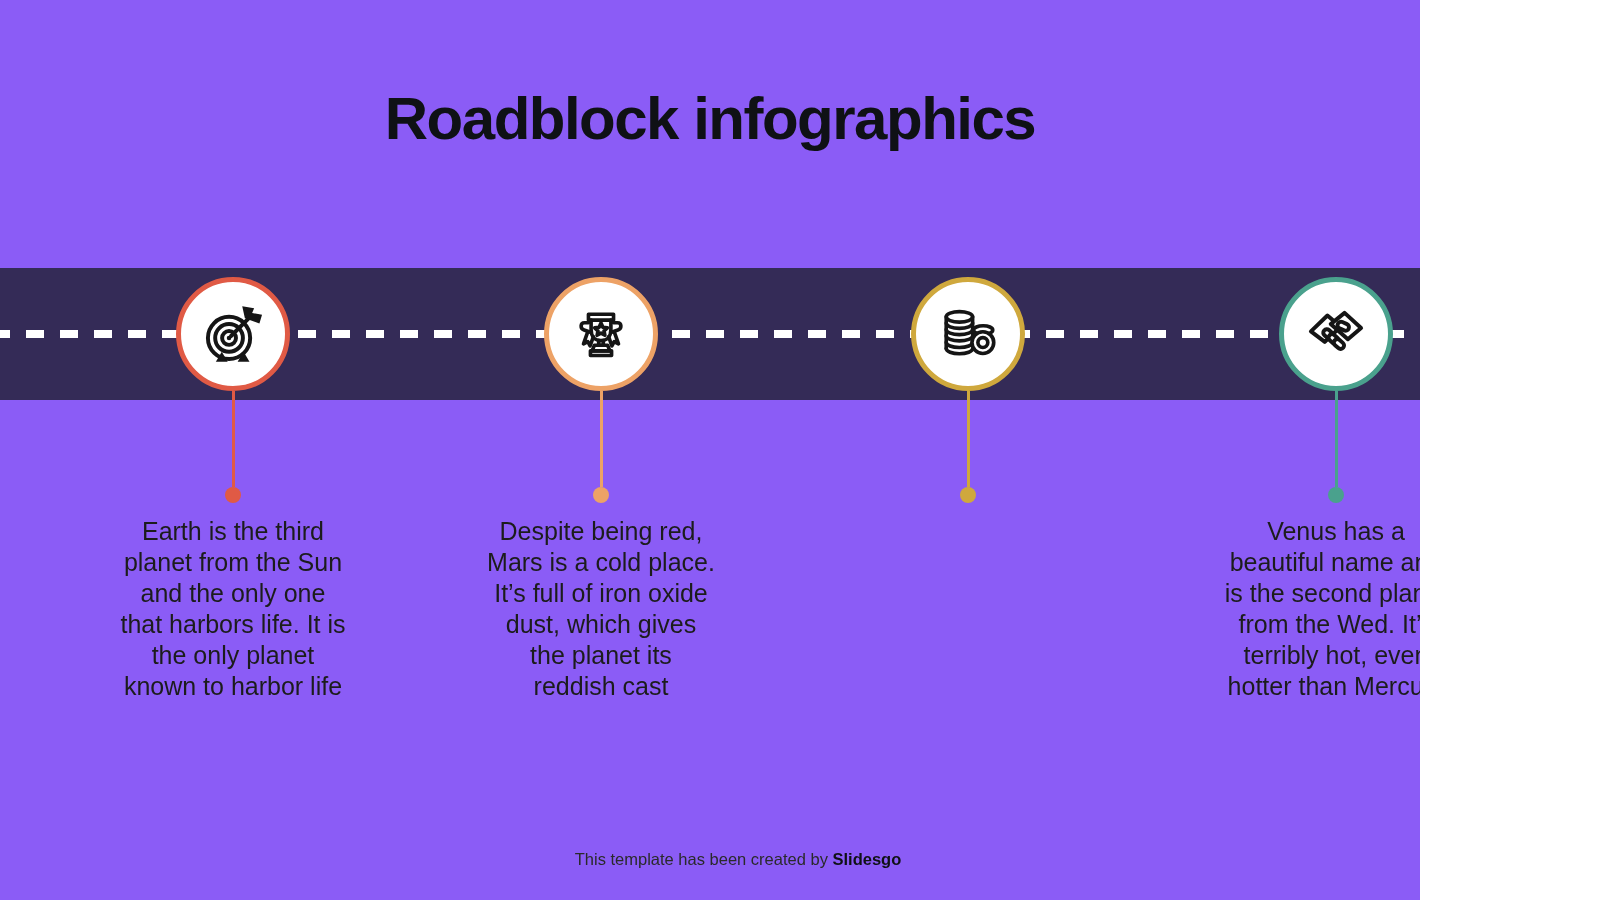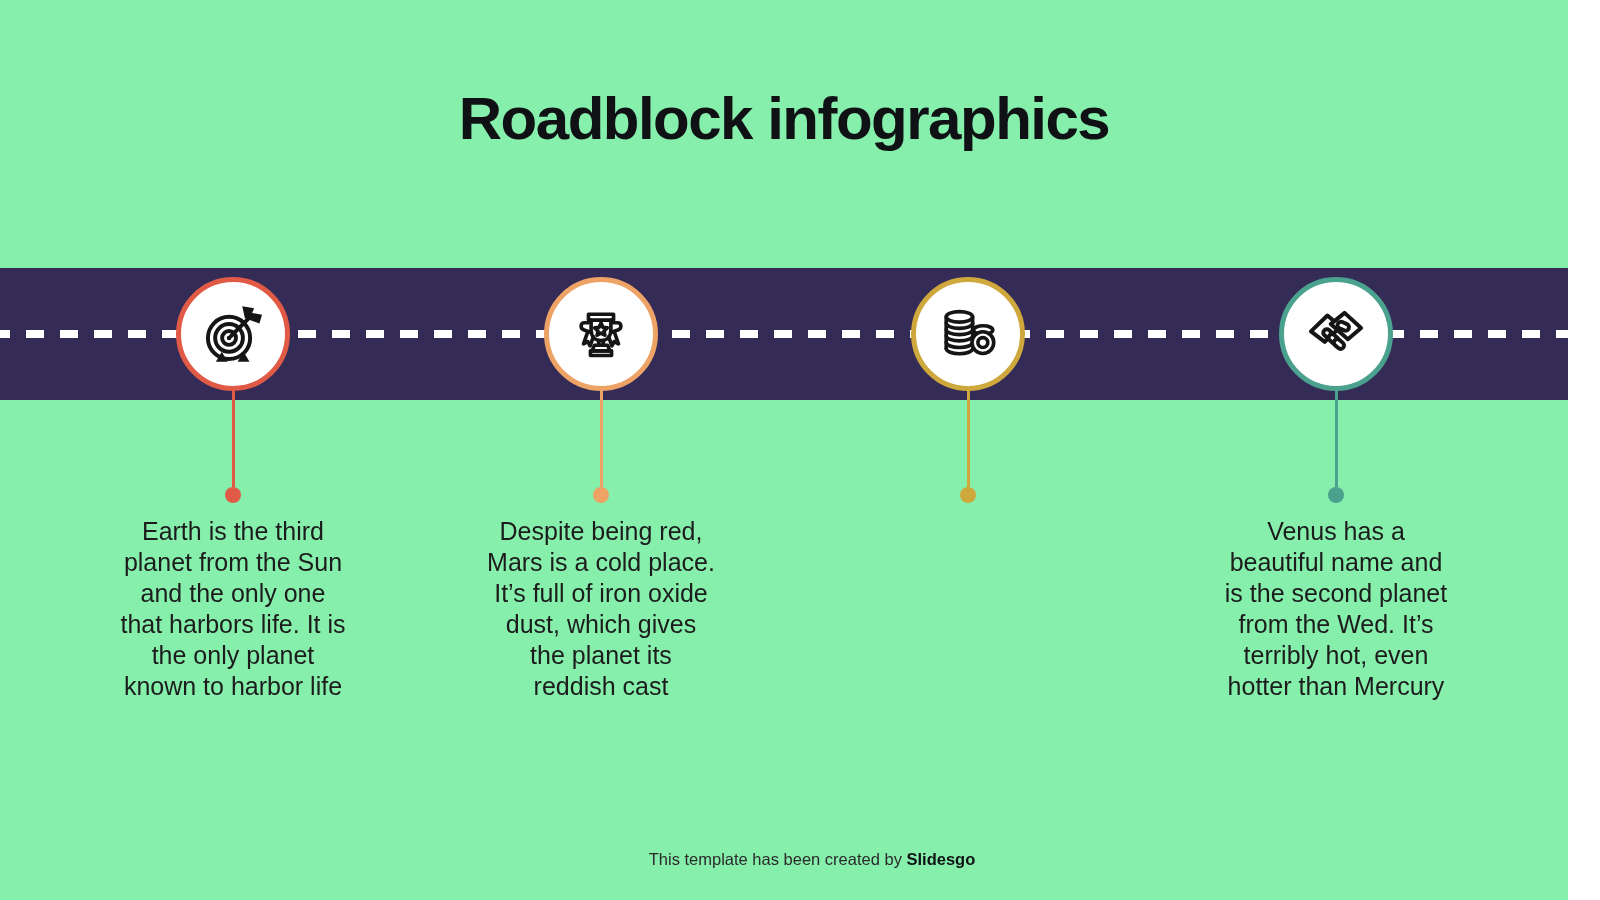--- a/index.html
+++ b/index.html
@@ -1,17 +1,17 @@
 <!DOCTYPE html>
 <html><head>
 <meta charset="utf-8">
 <style>
   html,body{margin:0;padding:0;background:#ffffff;}
   .slide{
-    position:relative;width:1568px;height:900px;overflow:hidden;background:#86efac;
+    position:relative;width:1420px;height:900px;overflow:hidden;background:#8b5cf6;
     font-family:"Liberation Sans",sans-serif;
   }
   .title{
     position:absolute;top:84px;left:0;width:100%;margin:0;
     text-align:center;font-size:60px;font-weight:700;letter-spacing:-1.5px;
     color:#0f1115;
   }
   .road{
     position:absolute;top:268px;left:0;width:100%;height:132px;
   }

